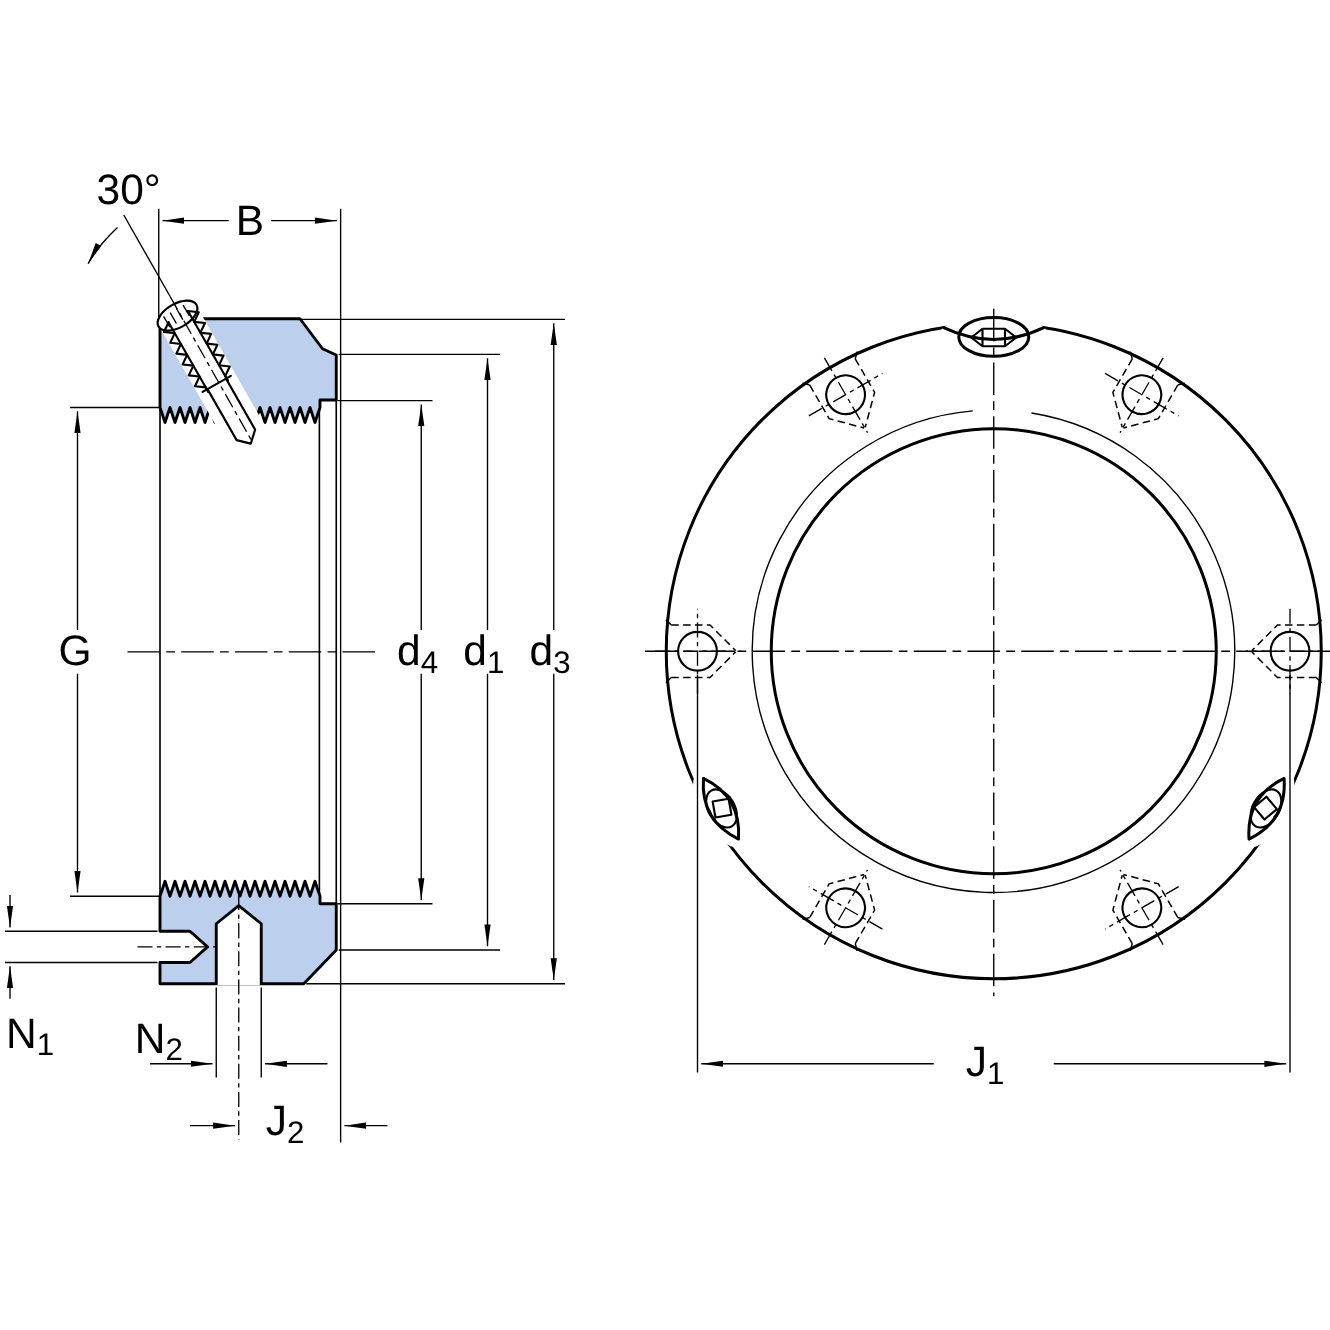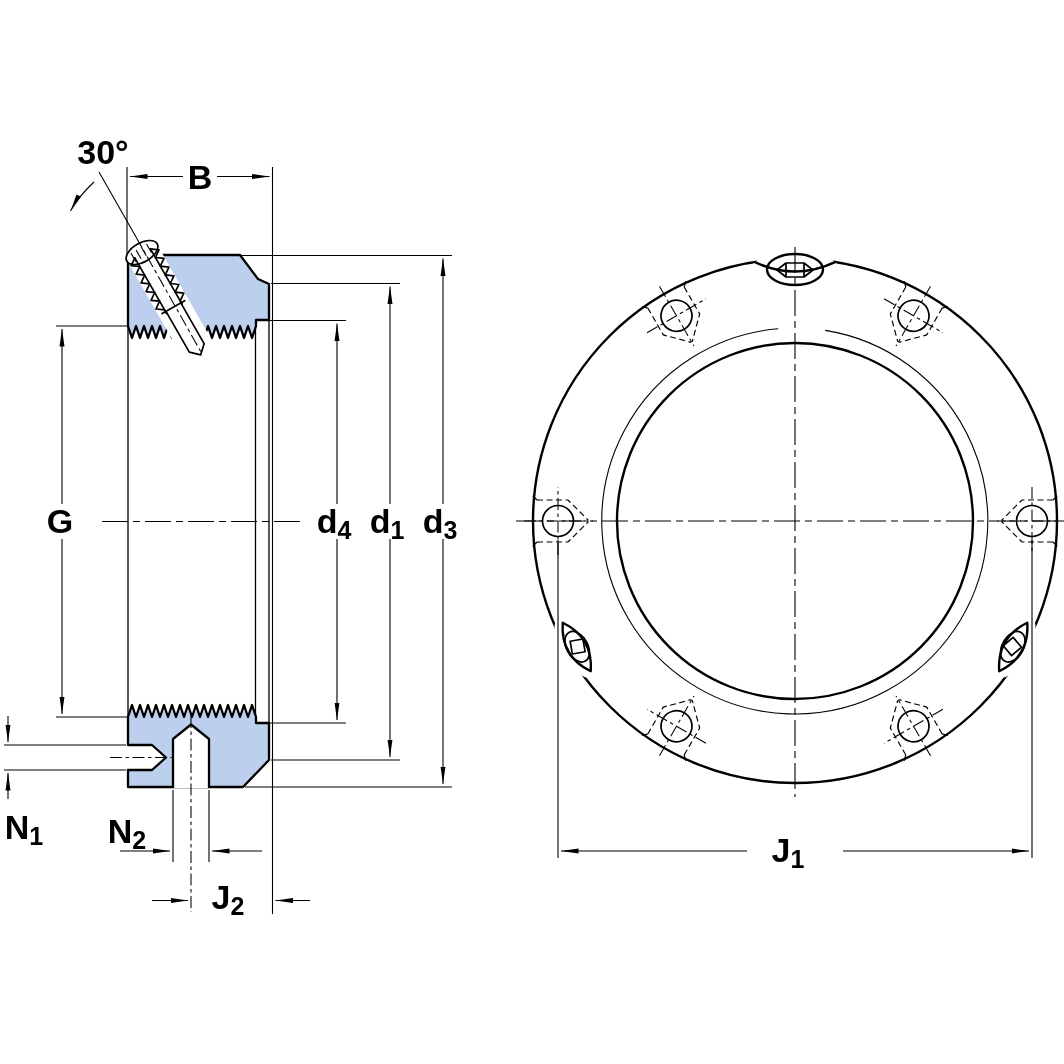--- a/index.html
+++ b/index.html
@@ -1,17 +1,17 @@
 <!DOCTYPE html>
 <html><head>
 <meta charset="utf-8">
 <style>
   html,body{margin:0;padding:0;background:#ffffff;}
   #stage{position:relative;width:1064px;height:922px;background:#ffffff;overflow:hidden;
-         font-family:"Liberation Sans", sans-serif;font-weight:bold;}
+         font-family:"Liberation Sans", sans-serif;}
   svg{position:absolute;left:0;top:0;}
   .thk{stroke:#000;stroke-width:2.4;fill:none;stroke-linecap:round;stroke-linejoin:round;}
   .med{stroke:#000;stroke-width:1.7;fill:none;stroke-linecap:round;stroke-linejoin:round;}
   .lgt{stroke:#000;stroke-width:1.3;fill:none;}
   .thin{stroke:#000;stroke-width:1.1;fill:none;}
   .dim{stroke:#000;stroke-width:1.1;fill:none;}
   .dash{stroke:#000;stroke-width:1.2;fill:none;stroke-dasharray:6 3.5;}
   .cdash{stroke:#000;stroke-width:1.05;fill:none;stroke-dasharray:12 3.5 3.5 3.5;}
   .cl{stroke:#000;stroke-width:1.1;fill:none;stroke-dasharray:26 5 7 5;}
   .sect{stroke:#000;stroke-width:2.3;stroke-linejoin:round;}

